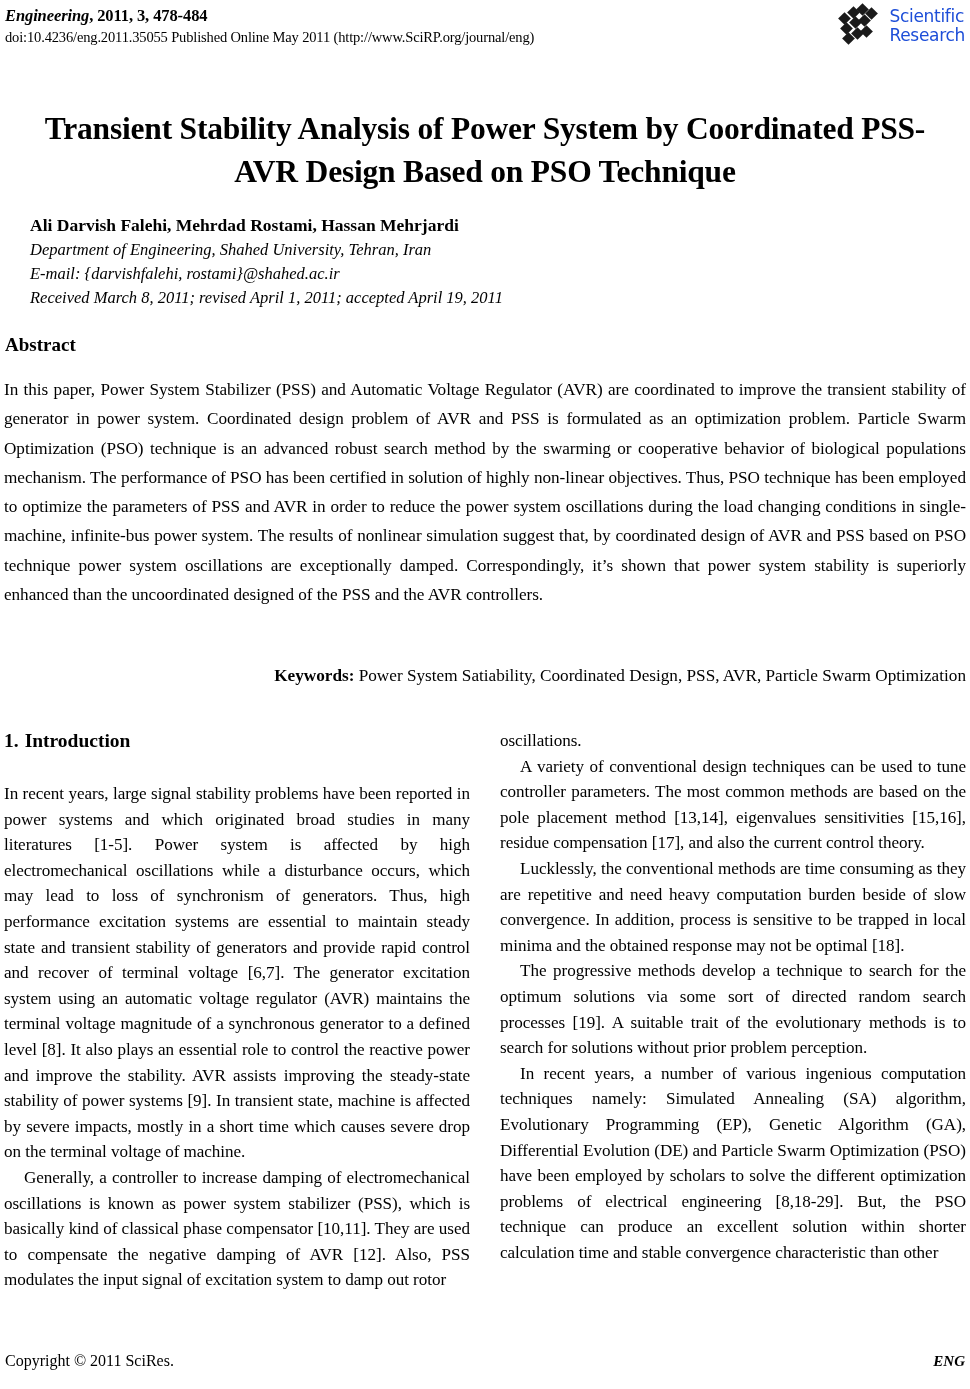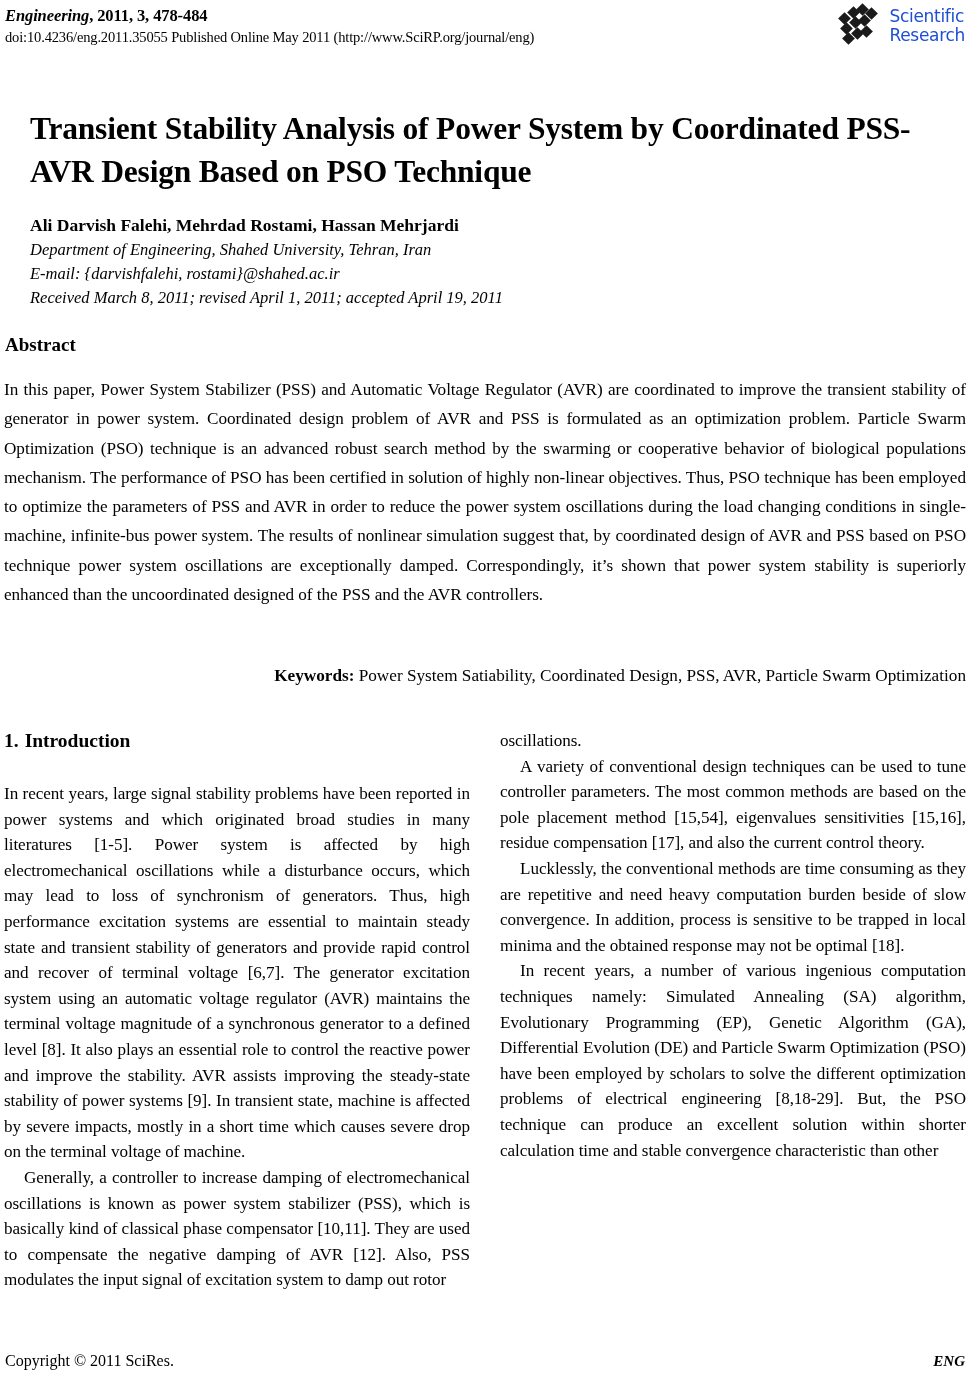--- a/index.html
+++ b/index.html
@@ -82,20 +82,21 @@
     color: #1d4ed8;
     letter-spacing: -0.3px;
   }
 
   
   .title {
     position: absolute;
     left: 30px;
     right: 30px;
     top: 86px;
+    text-align: center;
     font-size: 31.5px;
     line-height: 43px;
     font-weight: bold;
     letter-spacing: -0.2px;
   }
 
   
   .authors-block {
     position: absolute;
     left: 30px;
@@ -261,22 +262,23 @@
       <div class="section-heading">
         <span>1.</span>
         <span>Introduction</span>
       </div>
       <p class="body-text">In recent years, large signal stability problems have been reported in power systems and which originated broad studies in many literatures [1-5]. Power system is affected by high electromechanical oscillations while a disturbance occurs, which may lead to loss of synchronism of generators. Thus, high performance excitation systems are essential to maintain steady state and transient stability of generators and provide rapid control and recover of terminal voltage [6,7]. The generator excitation system using an automatic voltage regulator (AVR) maintains the terminal voltage magnitude of a synchronous generator to a defined level [8]. It also plays an essential role to control the reactive power and improve the stability. AVR assists improving the steady-state stability of power systems [9]. In transient state, machine is affected by severe impacts, mostly in a short time which causes severe drop on the terminal voltage of machine.</p>
       <p class="body-text">Generally, a controller to increase damping of electromechanical oscillations is known as power system stabilizer (PSS), which is basically kind of classical phase compensator [10,11]. They are used to compensate the negative damping of AVR [12]. Also, PSS modulates the input signal of excitation system to damp out rotor</p>
     </div>
 
     <div class="col col-right">
       <p class="body-text">oscillations.</p>
-      <p class="body-text">A variety of conventional design techniques can be used to tune controller parameters. The most common methods are based on the pole placement method [15,54], eigenvalues sensitivities [15,16], residue compensation [17], and also the current control theory.</p>
+      <p class="body-text">A variety of conventional design techniques can be used to tune controller parameters. The most common methods are based on the pole placement method [13,14], eigenvalues sensitivities [15,16], residue compensation [17], and also the current control theory.</p>
       <p class="body-text">Lucklessly, the conventional methods are time consuming as they are repetitive and need heavy computation burden beside of slow convergence. In addition, process is sensitive to be trapped in local minima and the obtained response may not be optimal [18].</p>
+      <p class="body-text">The progressive methods develop a technique to search for the optimum solutions via some sort of directed random search processes [19]. A suitable trait of the evolutionary methods is to search for solutions without prior problem perception.</p>
       <p class="body-text">In recent years, a number of various ingenious computation techniques namely: Simulated Annealing (SA) algorithm, Evolutionary Programming (EP), Genetic Algorithm (GA), Differential Evolution (DE) and Particle Swarm Optimization (PSO) have been employed   by scholars to solve the different optimization problems of electrical engineering [8,18-29]. But, the PSO technique can produce an excellent solution within shorter calculation time and stable convergence characteristic than other</p>
     </div>
 
   </div>
 
   <div class="footer">
     <div>Copyright © 2011 SciRes.</div>
     <div class="footer-right">ENG</div>
   </div>
 

